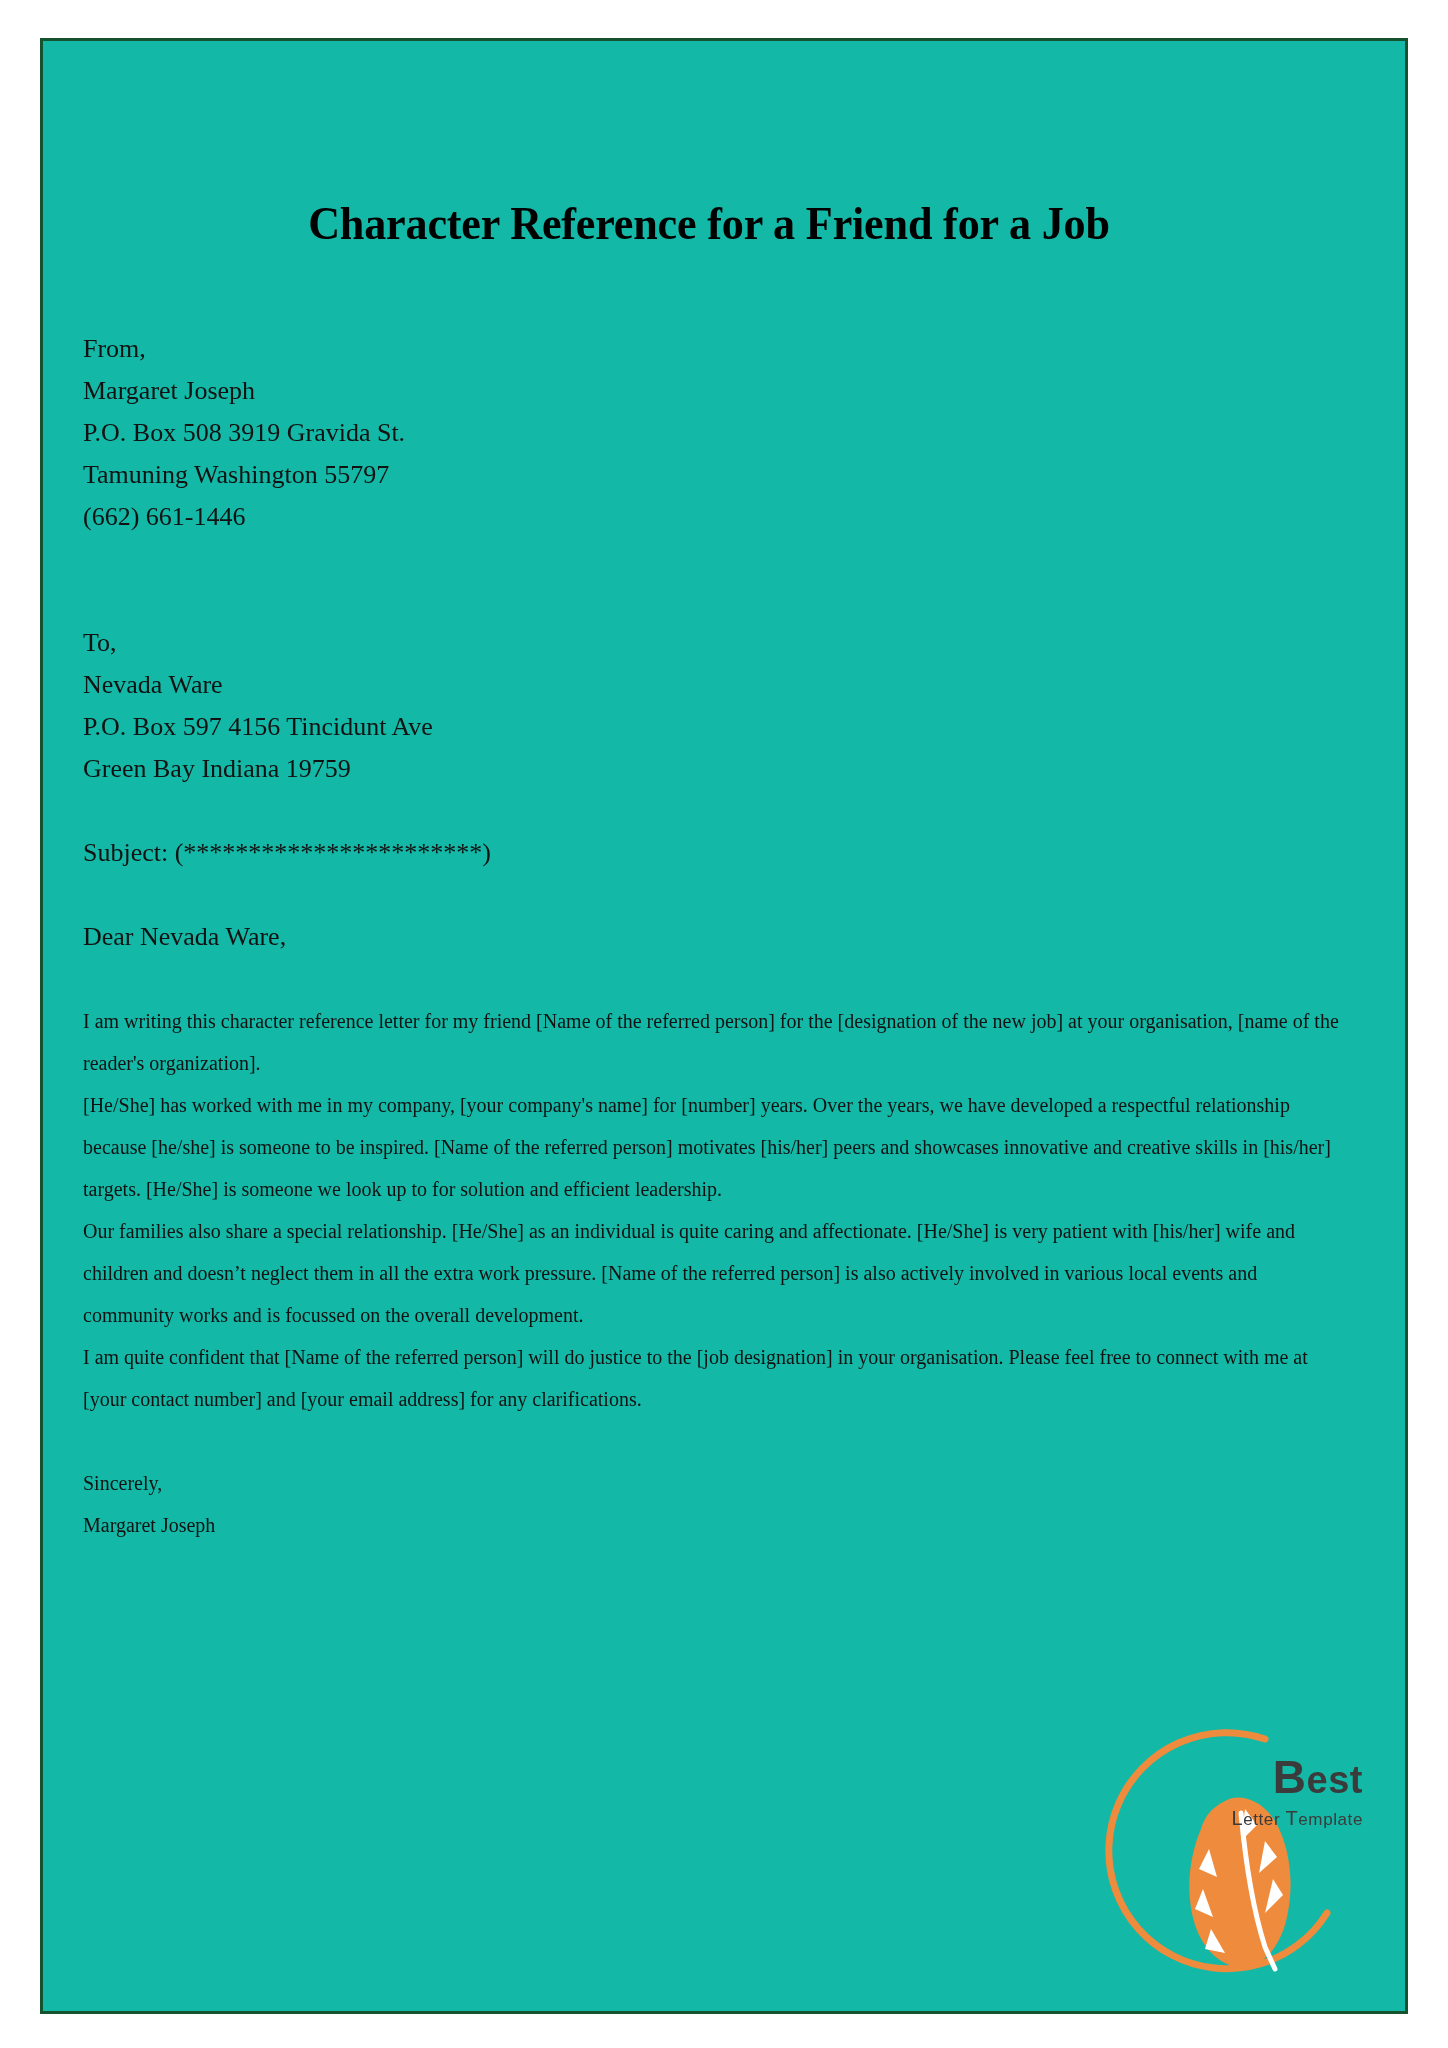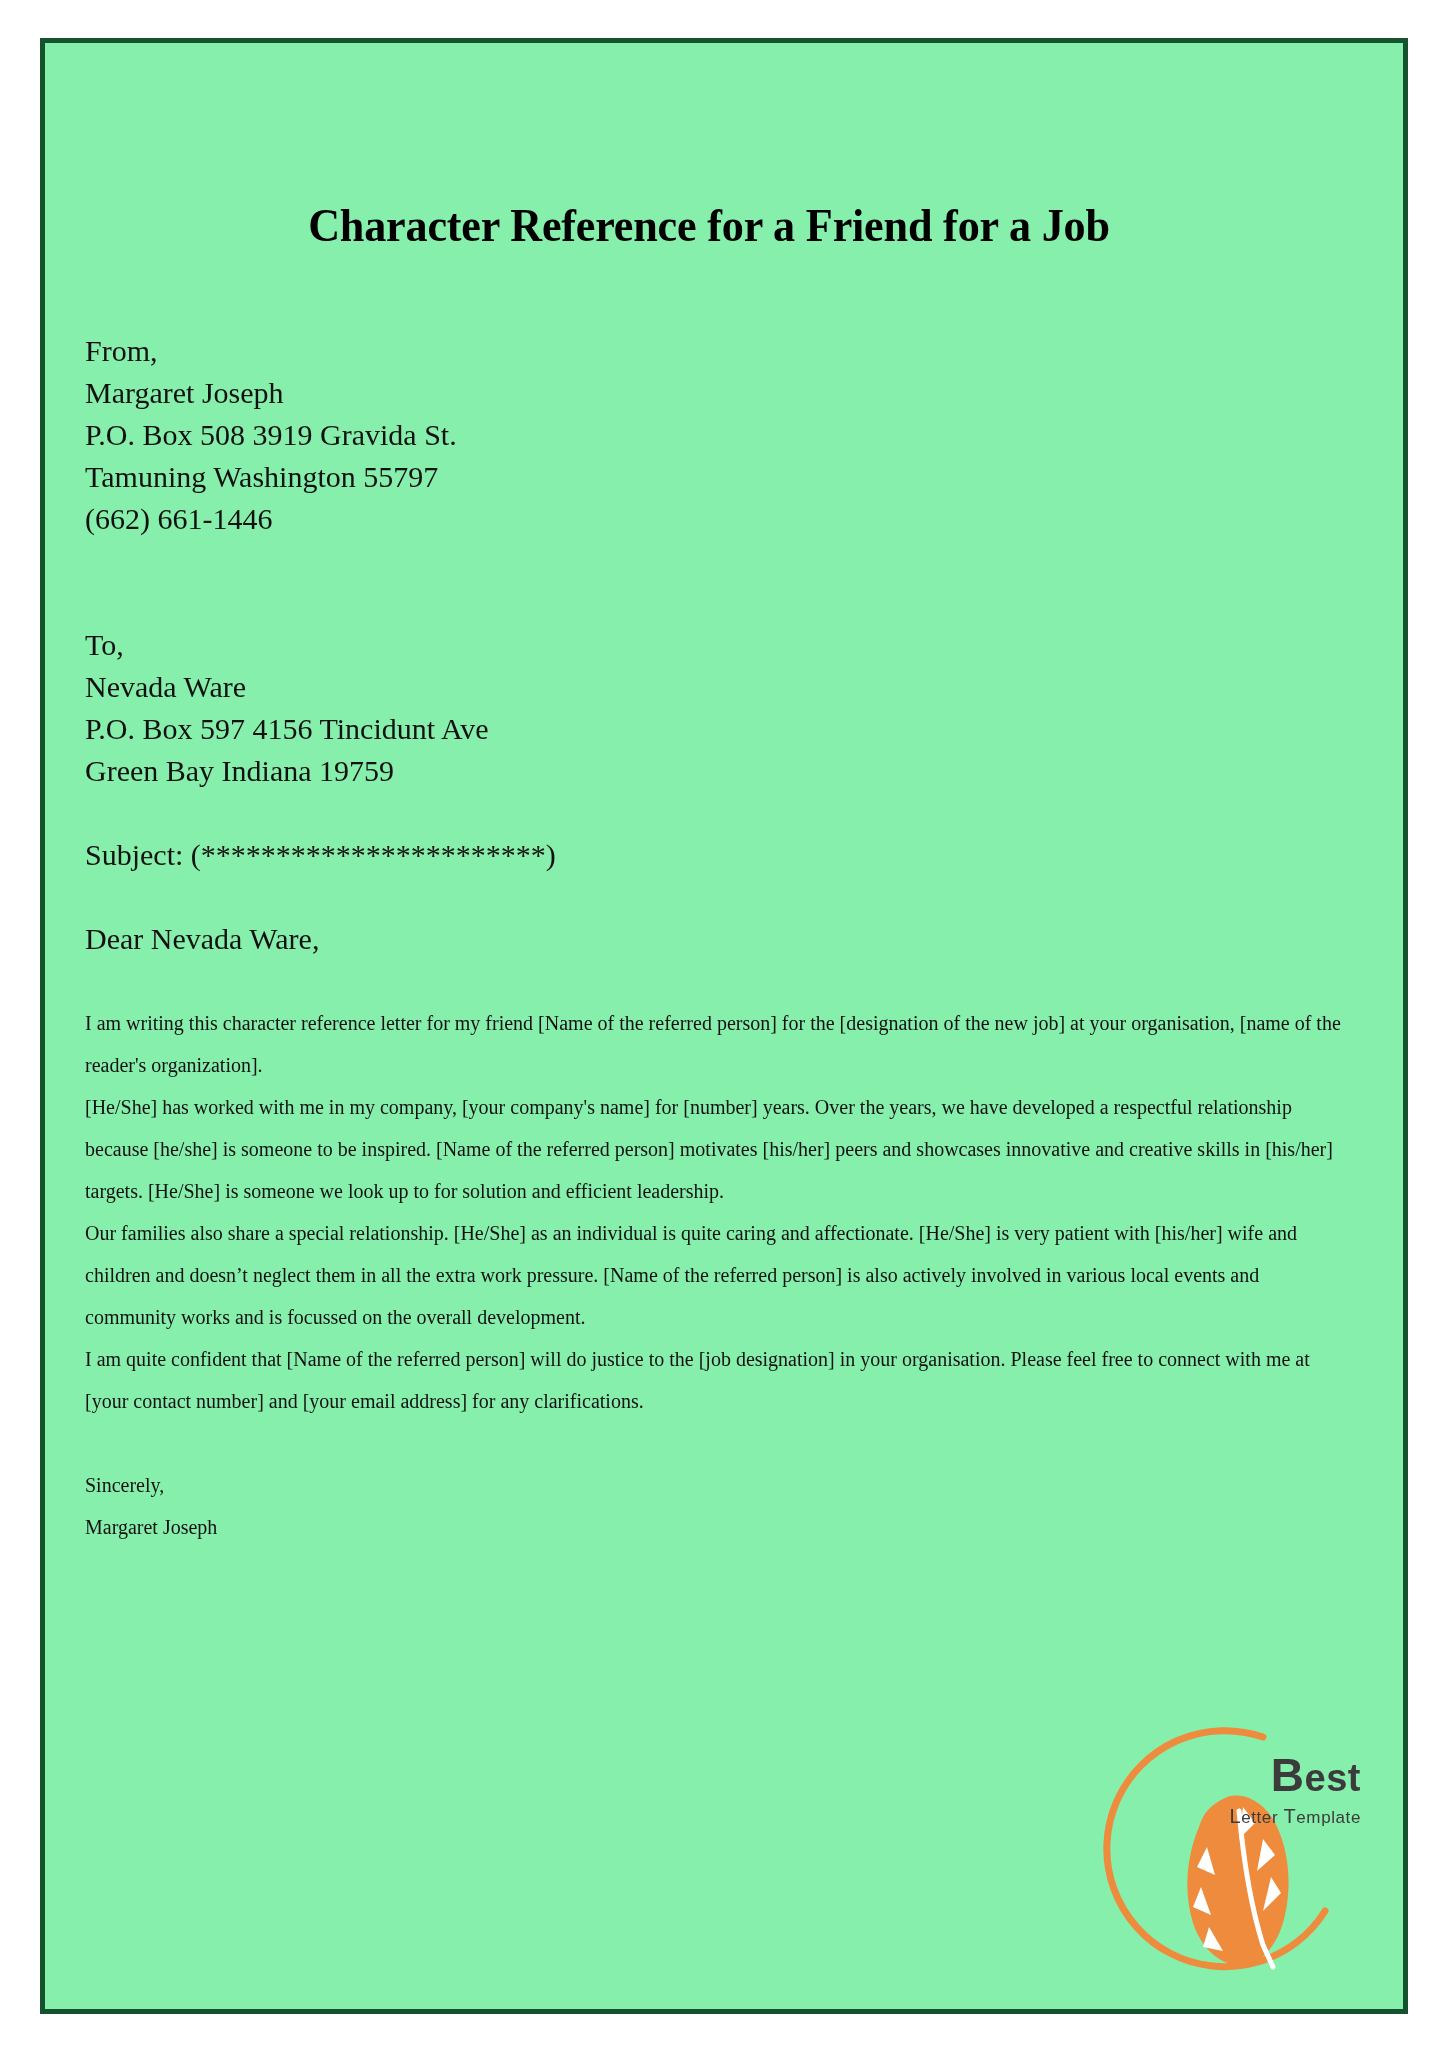--- a/index.html
+++ b/index.html
@@ -20,22 +20,22 @@
     width: 1448px;
     height: 2048px;
     background: #ffffff;
     padding: 38px 40px 34px 40px;
   }
 
   .sheet {
     position: relative;
     width: 100%;
     height: 100%;
-    border: 5px solid #14532d;
-    background: #86efac;
+    border: 3px solid #14532d;
+    background: #14b8a6;
     overflow: hidden;
   }
 
   .content {
     position: absolute;
     left: 0; top: 0; right: 0; bottom: 0;
     padding: 0 52px 0 22px;
   }
 
   
@@ -49,21 +49,21 @@
     margin-top: 158px;
     font-family: "Liberation Serif", "DejaVu Serif", serif;
     font-stretch: condensed;
     transform: scaleX(0.96);
     transform-origin: center;
     white-space: nowrap;
   }
 
   
   .block {
-    font-size: 30px;
+    font-size: 26px;
     line-height: 42px;
     color: #121212;
     padding-left: 18px;
   }
 
   .block .line { white-space: pre-wrap; }
 
   .gap-from   { height: 78px; }
   .gap-date   { height: 42px; }
   .gap-to     { height: 42px; }

